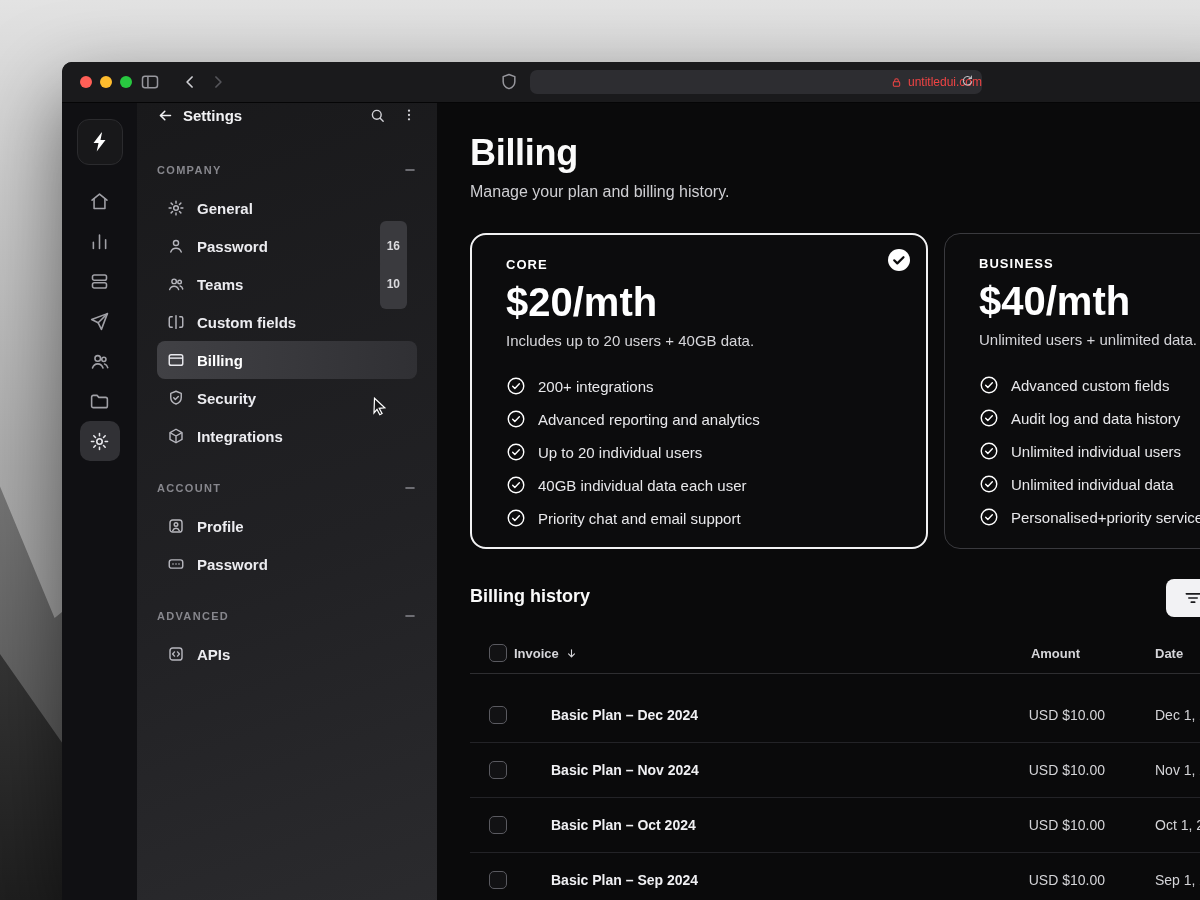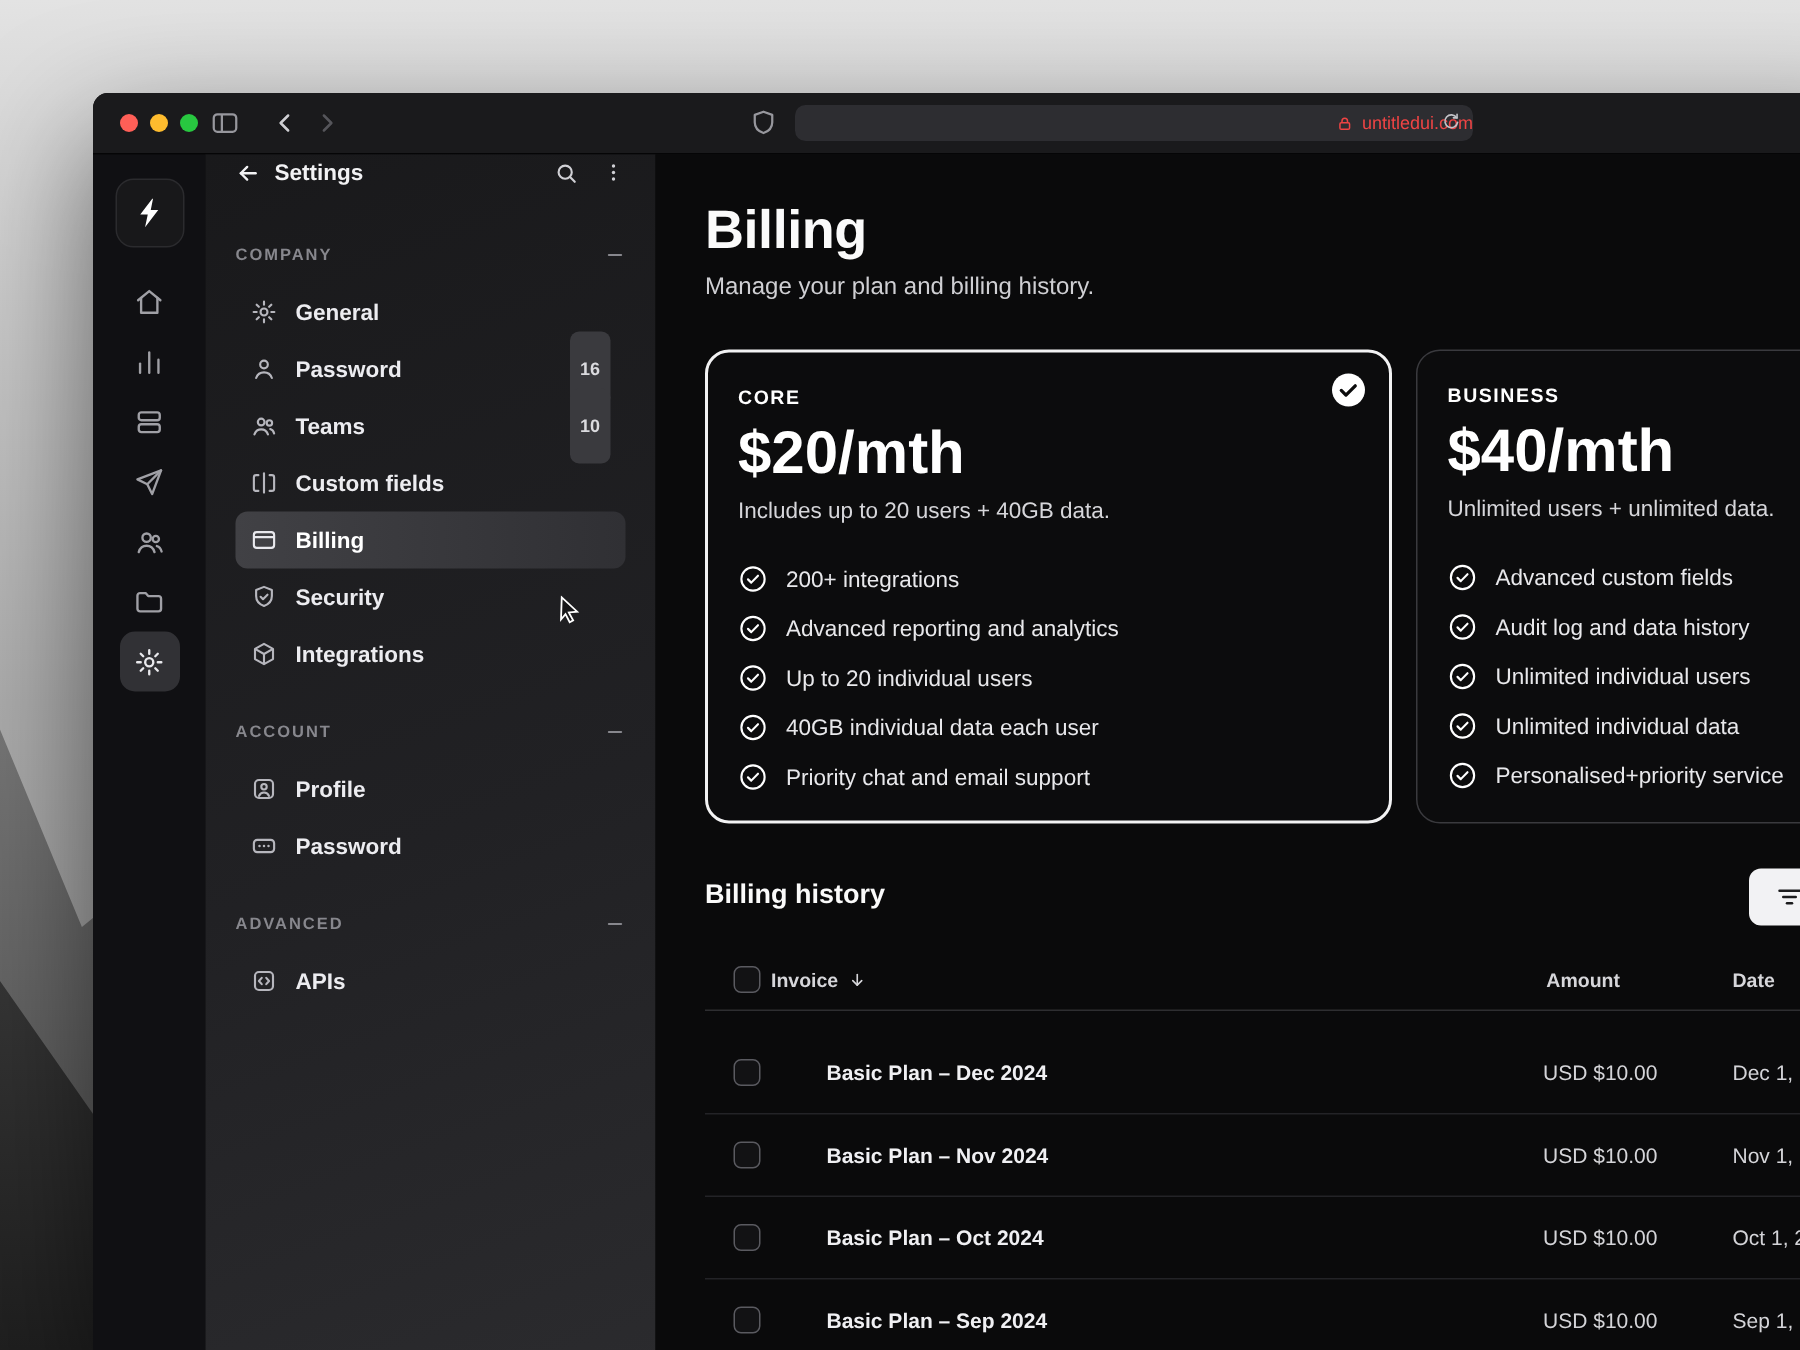--- a/index.html
+++ b/index.html
@@ -57,21 +57,21 @@
   .nav-item.active .ni-icon{color:#e9e9ee;}
   .badge{margin-left:auto;background:#3a3a3e;color:#dadade;border-radius:6px;font-size:12px;font-weight:700;
     padding:18px 7px;}
   .cursor{position:absolute;left:235px;top:294px;z-index:5;}
 
   
   .main{flex:1;position:relative;background:#0a0a0b;padding-left:33px;}
   .page-title{margin:28px 0 0;font-size:36px;line-height:44px;font-weight:800;color:#fafafa;letter-spacing:-.3px;}
   .page-sub{margin-top:6px;font-size:16px;line-height:22px;color:#cfcfd3;}
   .cards{display:flex;gap:16px;margin-top:30px;}
-  .plan-card{position:relative;width:458px;height:316px;box-sizing:border-box;border-radius:16px;padding:22px 20px;
+  .plan-card{position:relative;width:458px;height:316px;box-sizing:border-box;border-radius:16px;padding:22px 34px;
     background:#0c0c0d;flex:none;}
   .plan-core{border:2px solid #f2f2f3;}
   .plan-business{border:1px solid #3a3a3e;}
   .plan-name{font-size:13px;font-weight:800;letter-spacing:.08em;color:#ffffff;}
   .plan-price{margin-top:12px;font-size:40px;line-height:36px;font-weight:800;color:#ffffff;}
   .plan-desc{margin-top:10px;font-size:15px;line-height:22px;color:#d6d6da;}
   .plan-feats{margin-top:24px;display:flex;flex-direction:column;gap:13px;}
   .feat{display:flex;align-items:center;gap:12px;font-size:15px;color:#e8e8eb;height:20px;}
   .feat-icon{color:#fff;display:grid;place-items:center;}
   .plan-check{position:absolute;top:13px;right:15px;}

